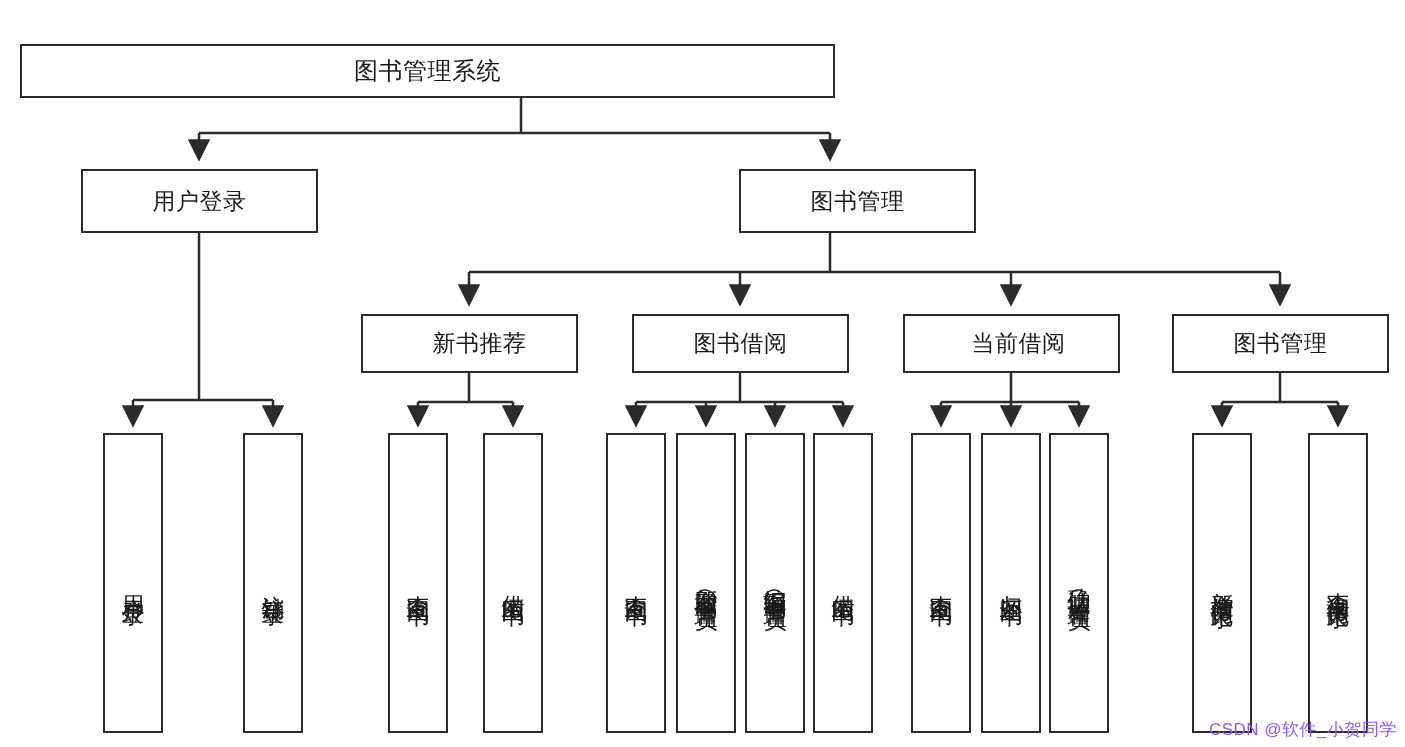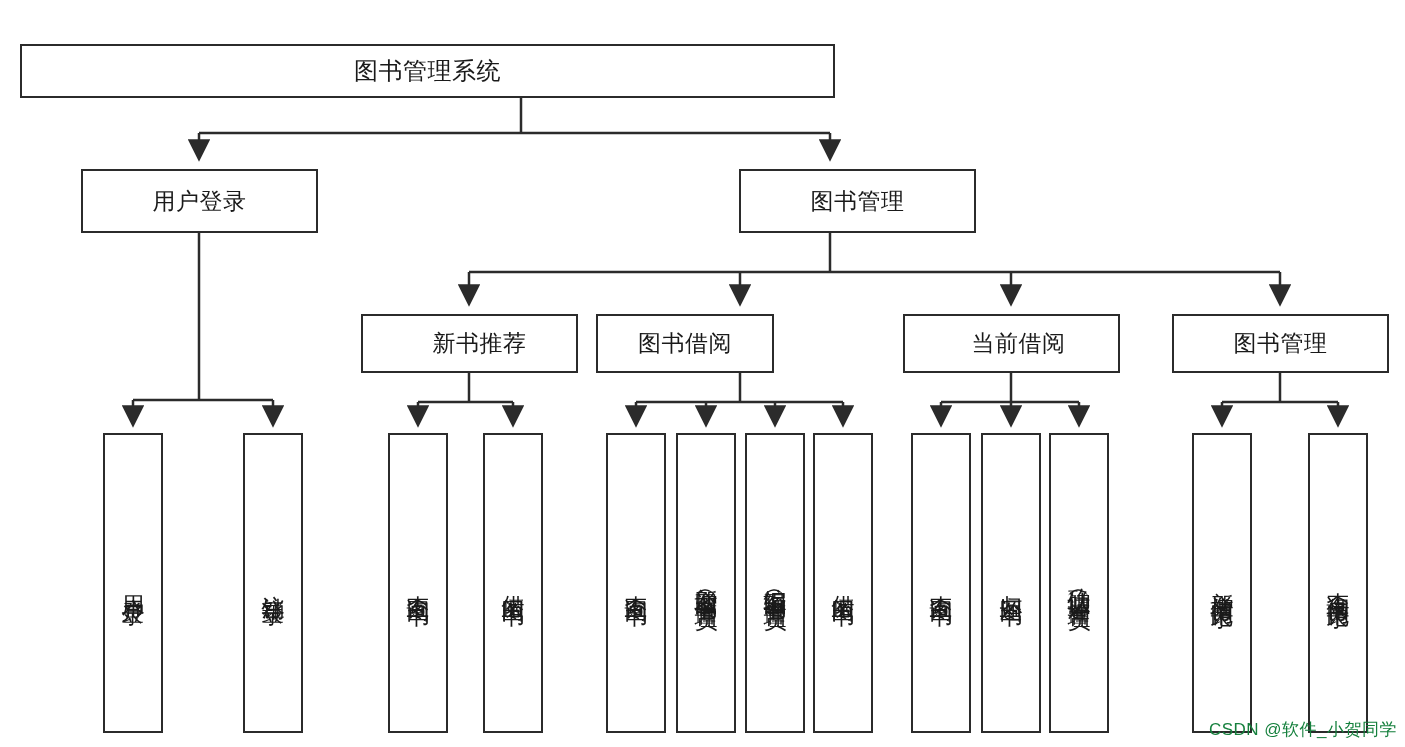--- a/index.html
+++ b/index.html
@@ -60,21 +60,21 @@
     font-size: 23px;
     letter-spacing: 3px;
     line-height: 1;
     max-height: 100%;
   }
   #watermark {
     position: absolute;
     right: 8px;
     bottom: 6px;
     font-size: 17px;
-    color: #15803d;
+    color: #8b5cf6;
     letter-spacing: 0.5px;
     z-index: 5;
     white-space: nowrap;
     text-align: right;
   }
 </style>
 </head>
 <body>
 
 <div id="canvas">
@@ -136,21 +136,21 @@
   <div class="node h" style="left:81px; top:169px; width:237px; height:64px;">
     <span class="label">用户登录</span>
   </div>
   <div class="node h" style="left:711px; top:169px; width:237px; height:64px;margin-left:28px;">
     <span class="label">图书管理</span>
   </div>
 
   <div class="node h" style="left:361px; top:314px; width:217px; height:59px;padding-left:20px;">
     <span class="label">新书推荐</span>
   </div>
-  <div class="node h" style="left:596px; top:314px; width:178px; height:59px;">
+  <div class="node h" style="left:632px; top:314px; width:217px; height:59px;">
     <span class="label">图书借阅</span>
   </div>
   <div class="node h" style="left:903px; top:314px; width:217px; height:59px;padding-left:14px;">
     <span class="label">当前借阅</span>
   </div>
   <div class="node h" style="left:1172px; top:314px; width:217px; height:59px;">
     <span class="label">图书管理</span>
   </div>
 
   <div class="node v" style="left:103px; top:433px; width:60px; height:300px;">

